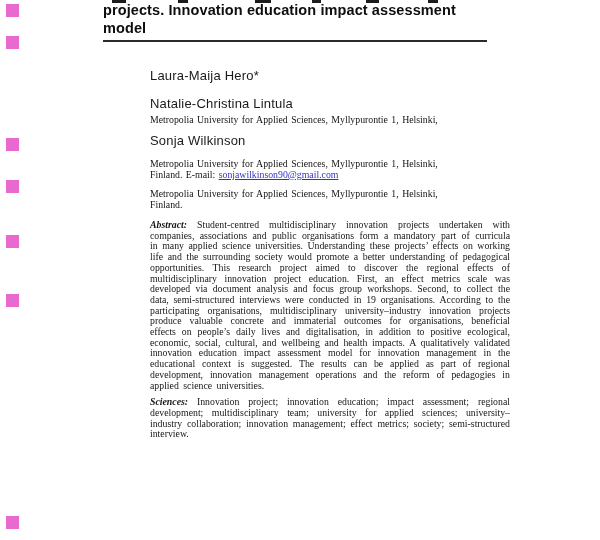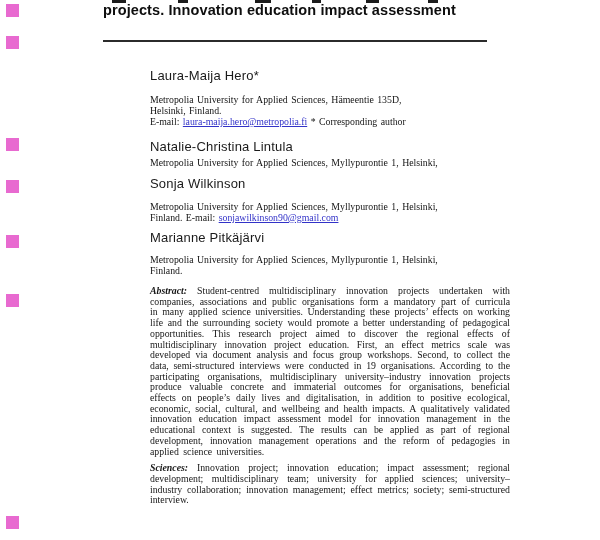--- a/index.html
+++ b/index.html
@@ -130,52 +130,47 @@
     <span style="left:112px;width:14px"></span>
     <span style="left:178px;width:10px"></span>
     <span style="left:255px;width:16px"></span>
     <span style="left:312px;width:9px"></span>
     <span style="left:366px;width:13px"></span>
     <span style="left:428px;width:10px"></span>
   </div>
 
   <h1 class="title">
     <span>projects. Innovation education impact assessment</span>
+    <span>model</span>
   </h1>
 
   <div class="title-rule"></div>
 
   <div class="content">
 
     <section class="author author-1">
       <h2>Laura-Maija Hero*</h2>
-      <p class="aff">
-        <span class="aff-line">Metropolia University for Applied Sciences, Hämeentie 135D,</span>
-        <span class="aff-line">Helsinki, Finland.</span>
-        <span class="email-line"><span>E-mail: </span><a class="email" href="#">laura-maija.hero@metropolia.fi</a><span> * Corresponding author</span></span>
-      </p>
     </section>
 
     <section class="author author-2">
       <h2>Natalie-Christina Lintula</h2>
       <p class="aff">
         <span class="aff-line">Metropolia University for Applied Sciences, Myllypurontie 1, Helsinki,</span>
       </p>
     </section>
 
     <section class="author author-3">
       <h2>Sonja Wilkinson</h2>
       <p class="aff">
         <span class="aff-line">Metropolia University for Applied Sciences, Myllypurontie 1, Helsinki,</span>
         <span class="email-line"><span>Finland. E-mail: </span><a class="email" href="#">sonjawilkinson90@gmail.com</a></span>
       </p>
     </section>
 
     <section class="author author-4">
-      <h2>Marianne Pitkäjärvi</h2>
       <p class="aff">
         <span class="aff-line">Metropolia University for Applied Sciences, Myllypurontie 1, Helsinki,</span>
         <span class="aff-line">Finland.</span>
       </p>
     </section>
 
     <p class="abstract"><span class="para-label">Abstract:</span><span> Student-centred multidisciplinary innovation projects undertaken with companies, associations and public organisations form a mandatory part of curricula in many applied science universities. Understanding these projects’ effects on working life and the surrounding society would promote a better understanding of pedagogical opportunities. This research project aimed to discover the regional effects of multidisciplinary innovation project education. First, an effect metrics scale was developed via document analysis and focus group workshops. Second, to collect the data, semi-structured interviews were conducted in 19 organisations. According to the participating organisations, multidisciplinary university–industry innovation projects produce valuable concrete and immaterial outcomes for organisations, beneficial effects on people’s daily lives and digitalisation, in addition to positive ecological, economic, social, cultural, and wellbeing and health impacts. A qualitatively validated innovation education impact assessment model for innovation management in the educational context is suggested. The results can be applied as part of regional development, innovation management operations and the reform of pedagogies in applied science universities.</span></p>
 
     <p class="keywords"><span class="para-label">Sciences:</span><span> Innovation project; innovation education; impact assessment; regional development; multidisciplinary team; university for applied sciences; university–industry collaboration; innovation management; effect metrics; society; semi-structured interview.</span></p>
 

